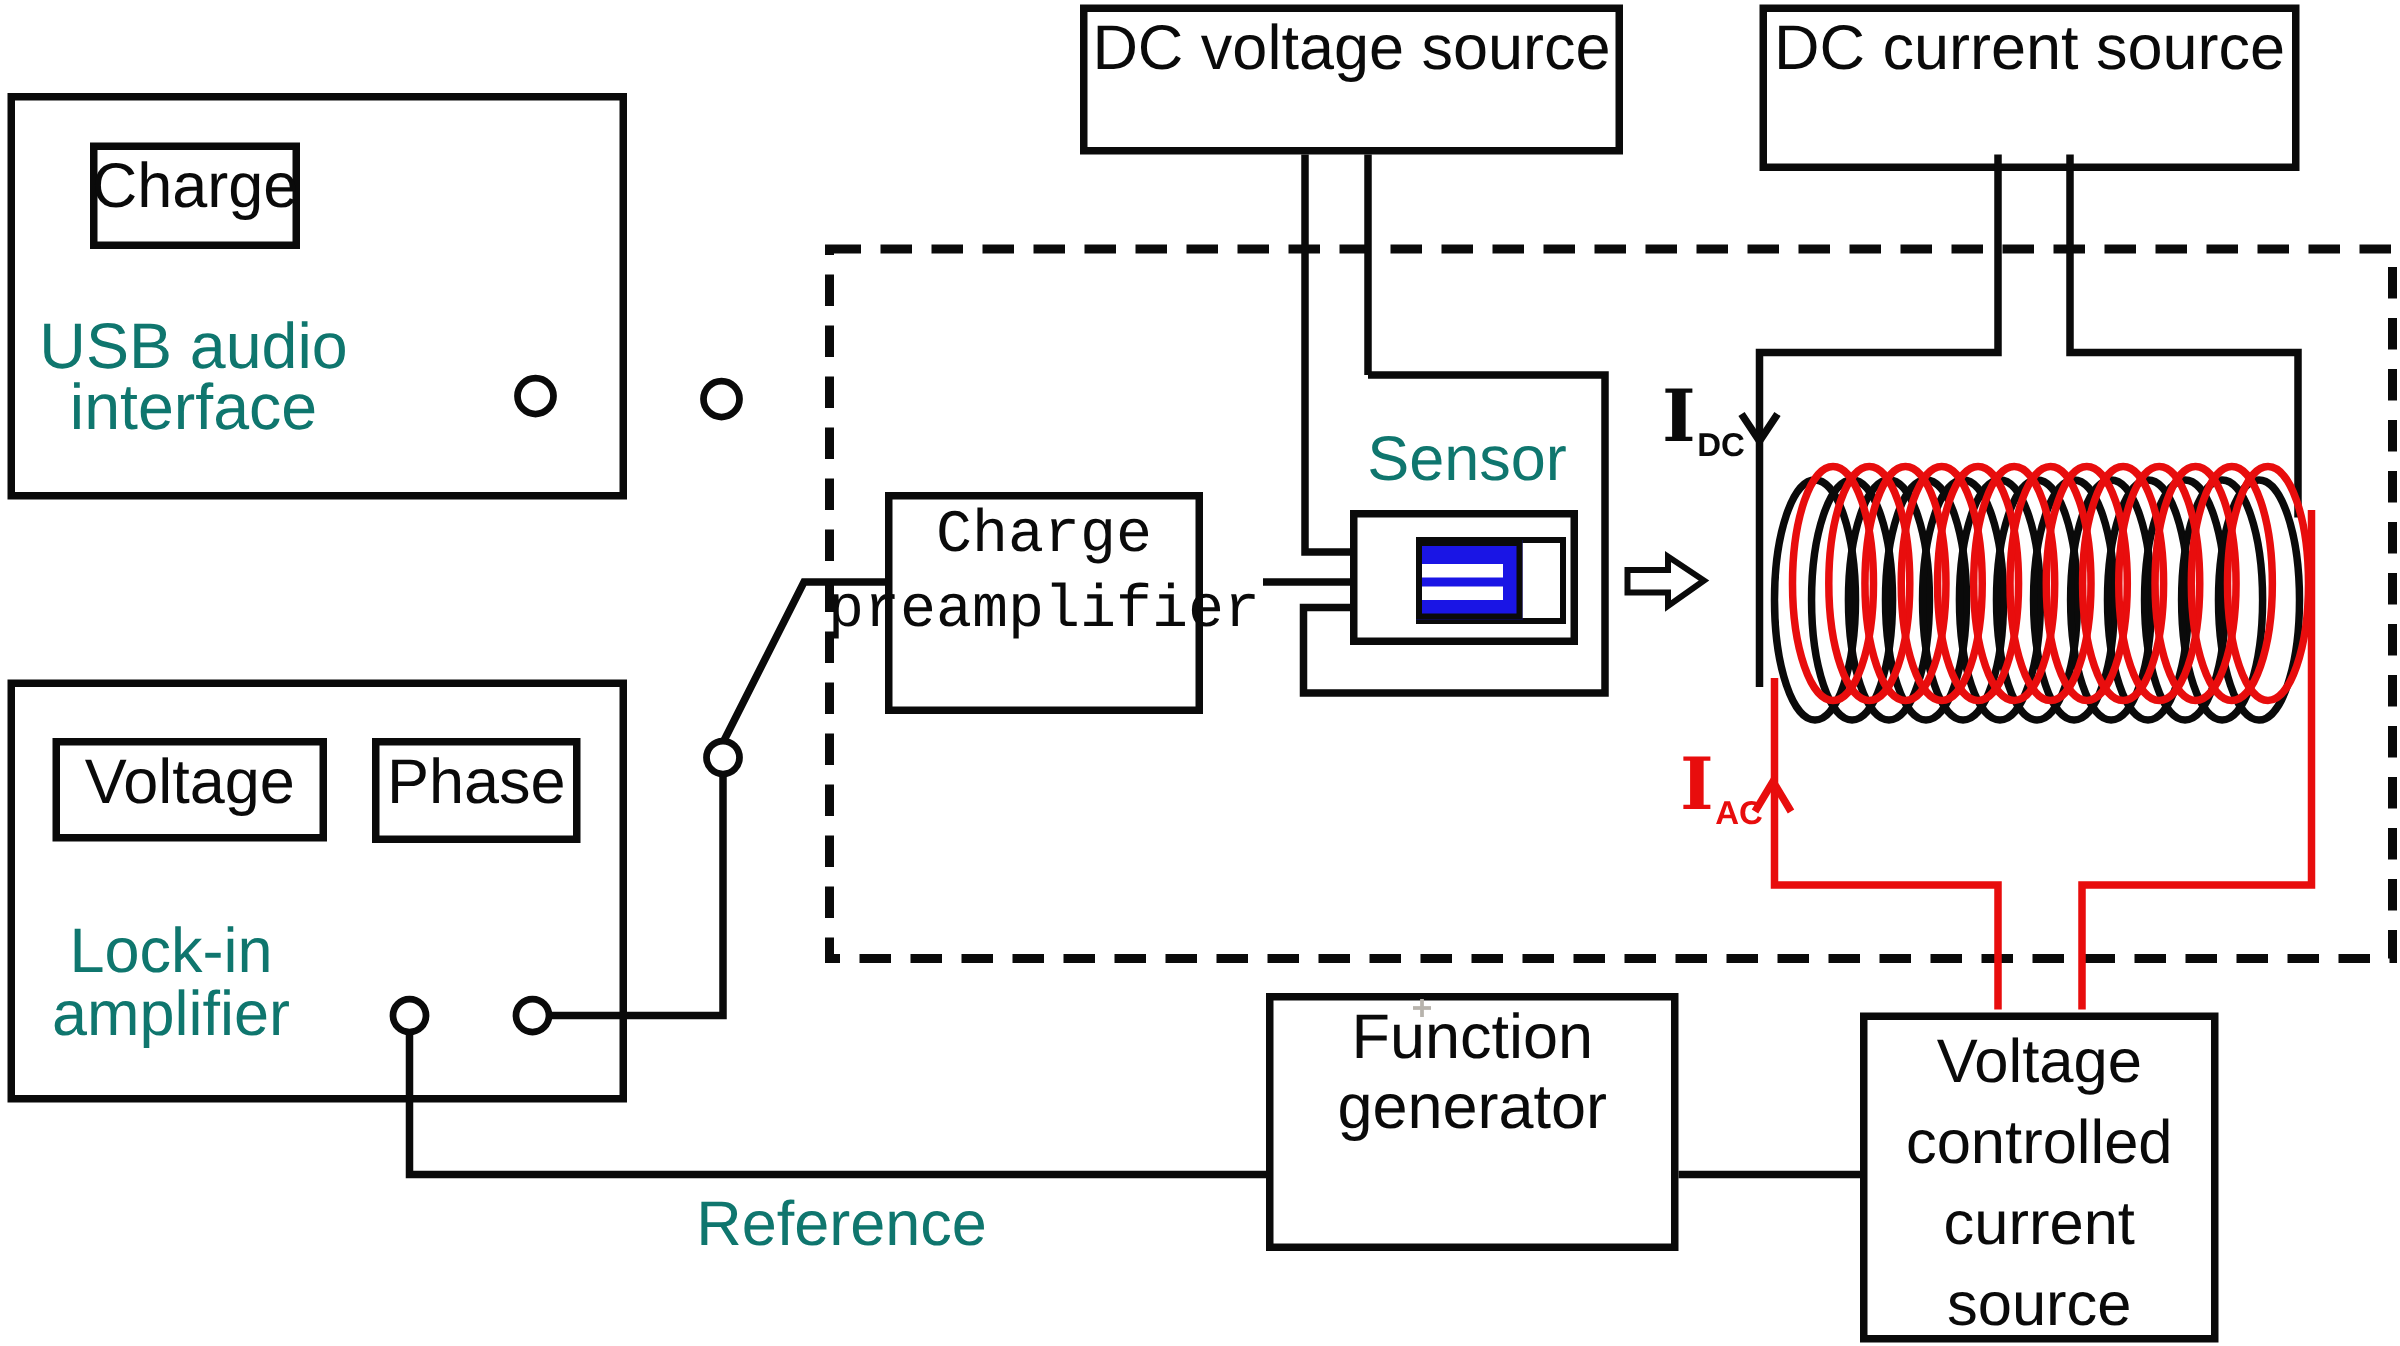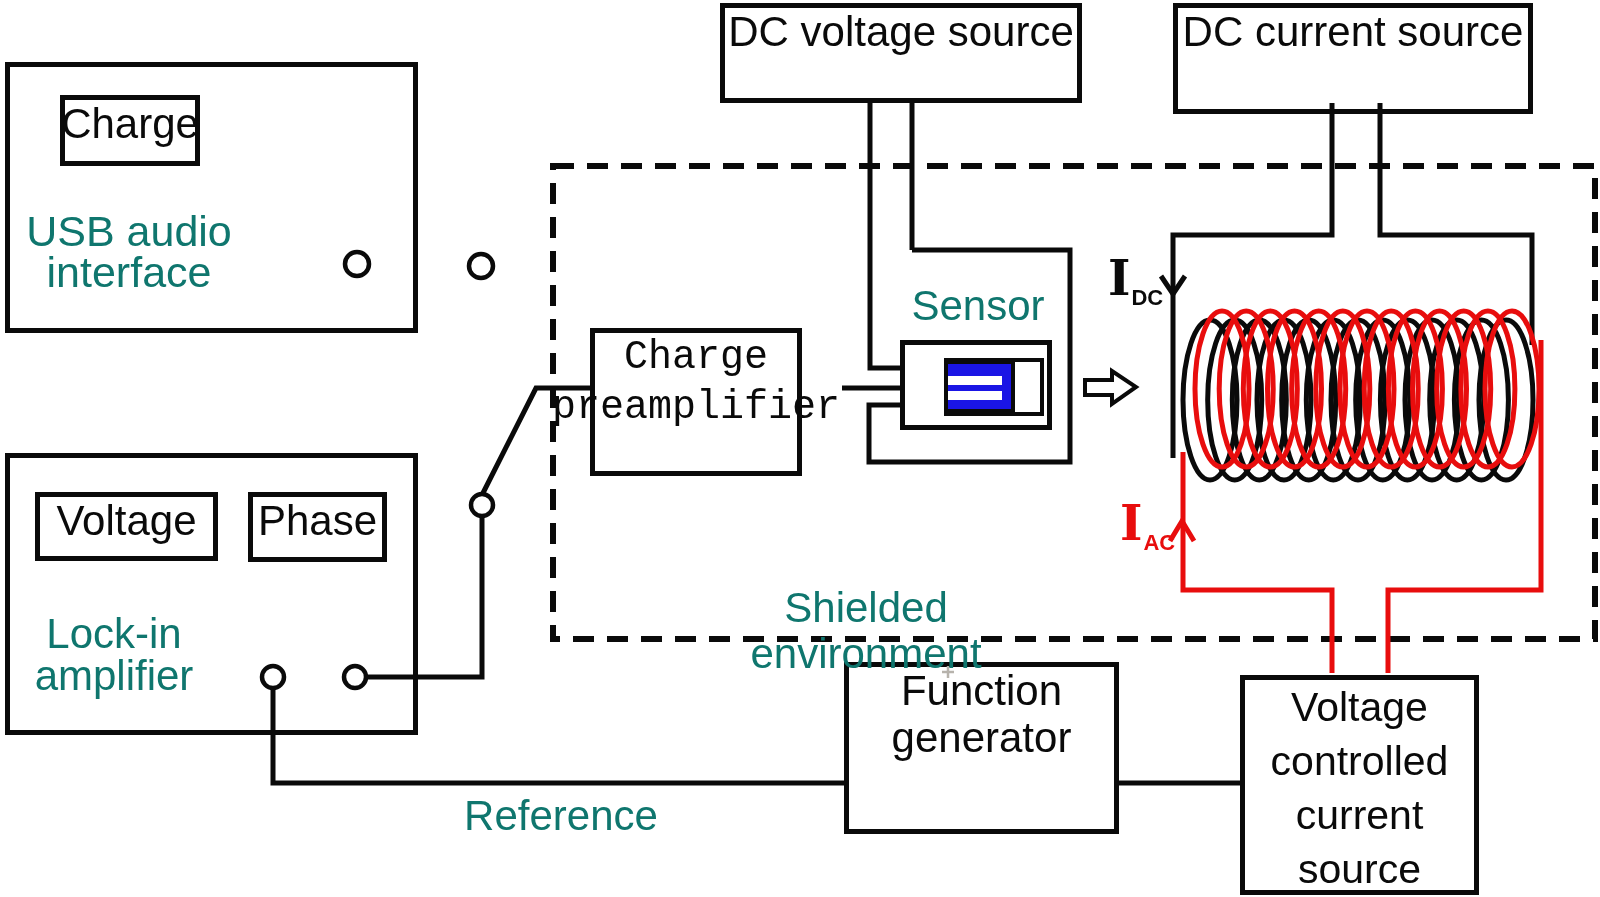--- a/index.html
+++ b/index.html
@@ -78,21 +78,20 @@
 preamplifier</span>
     </div>
 
   <div class="lbl f42" style="left:878px;top:283px;width:200px;">Sensor</div>
   <div class="bx" style="left:900px;top:340px;width:152px;height:90px;"></div>
   <div class="inbx" style="left:944px;top:358px;width:100px;height:58px;background:#fff;"></div>
   <div class="inbx" style="left:944px;top:360px;width:71px;height:53px;background:var(--sensor-blue);"></div>
   <div class="stripe" style="left:948px;top:376px;width:54px;height:9px;"></div>
   <div class="stripe" style="left:948px;top:391px;width:54px;height:9px;"></div>
 
-  <div class="lbl f42" style="left:666px;top:585px;width:400px;">Shielded environment</div>
 
   <div class="bx" style="left:844px;top:662px;width:275px;height:172px;">
        <span class="fg-t" style="white-space:pre-line;">Function
 generator</span>
     </div>
 
   <div class="bx" style="left:1240px;top:675px;width:239px;height:220px;">
        <span class="vccs-t" style="white-space:pre-line;">Voltage
 controlled
 current

